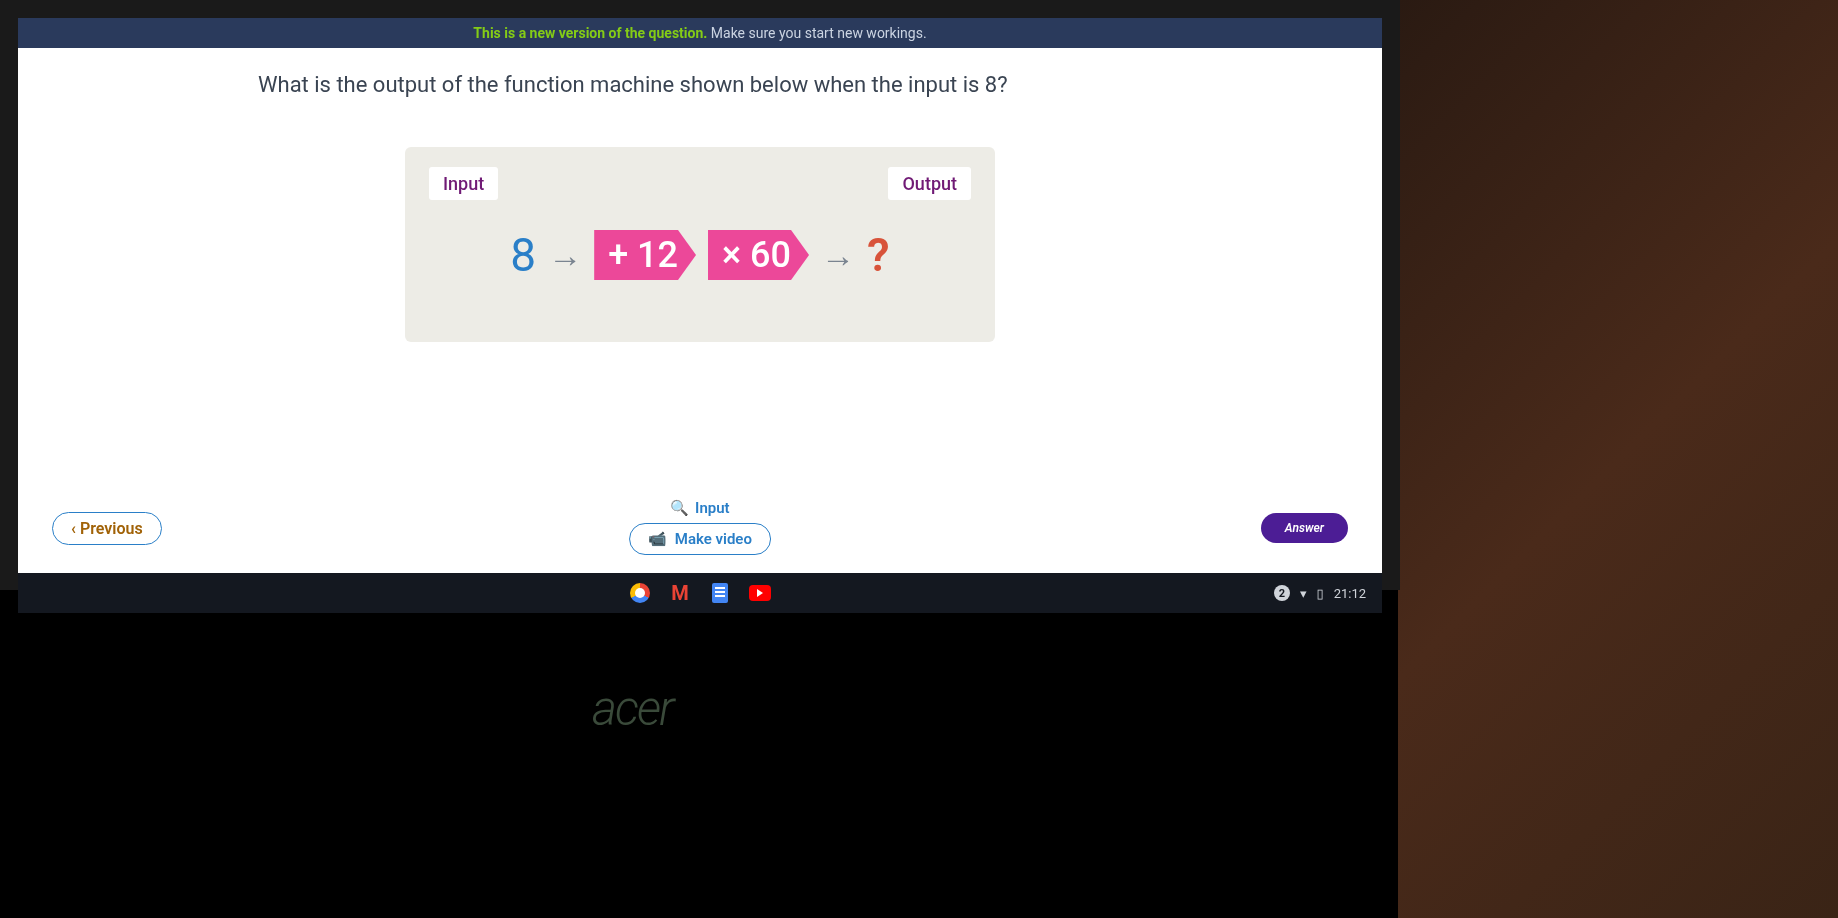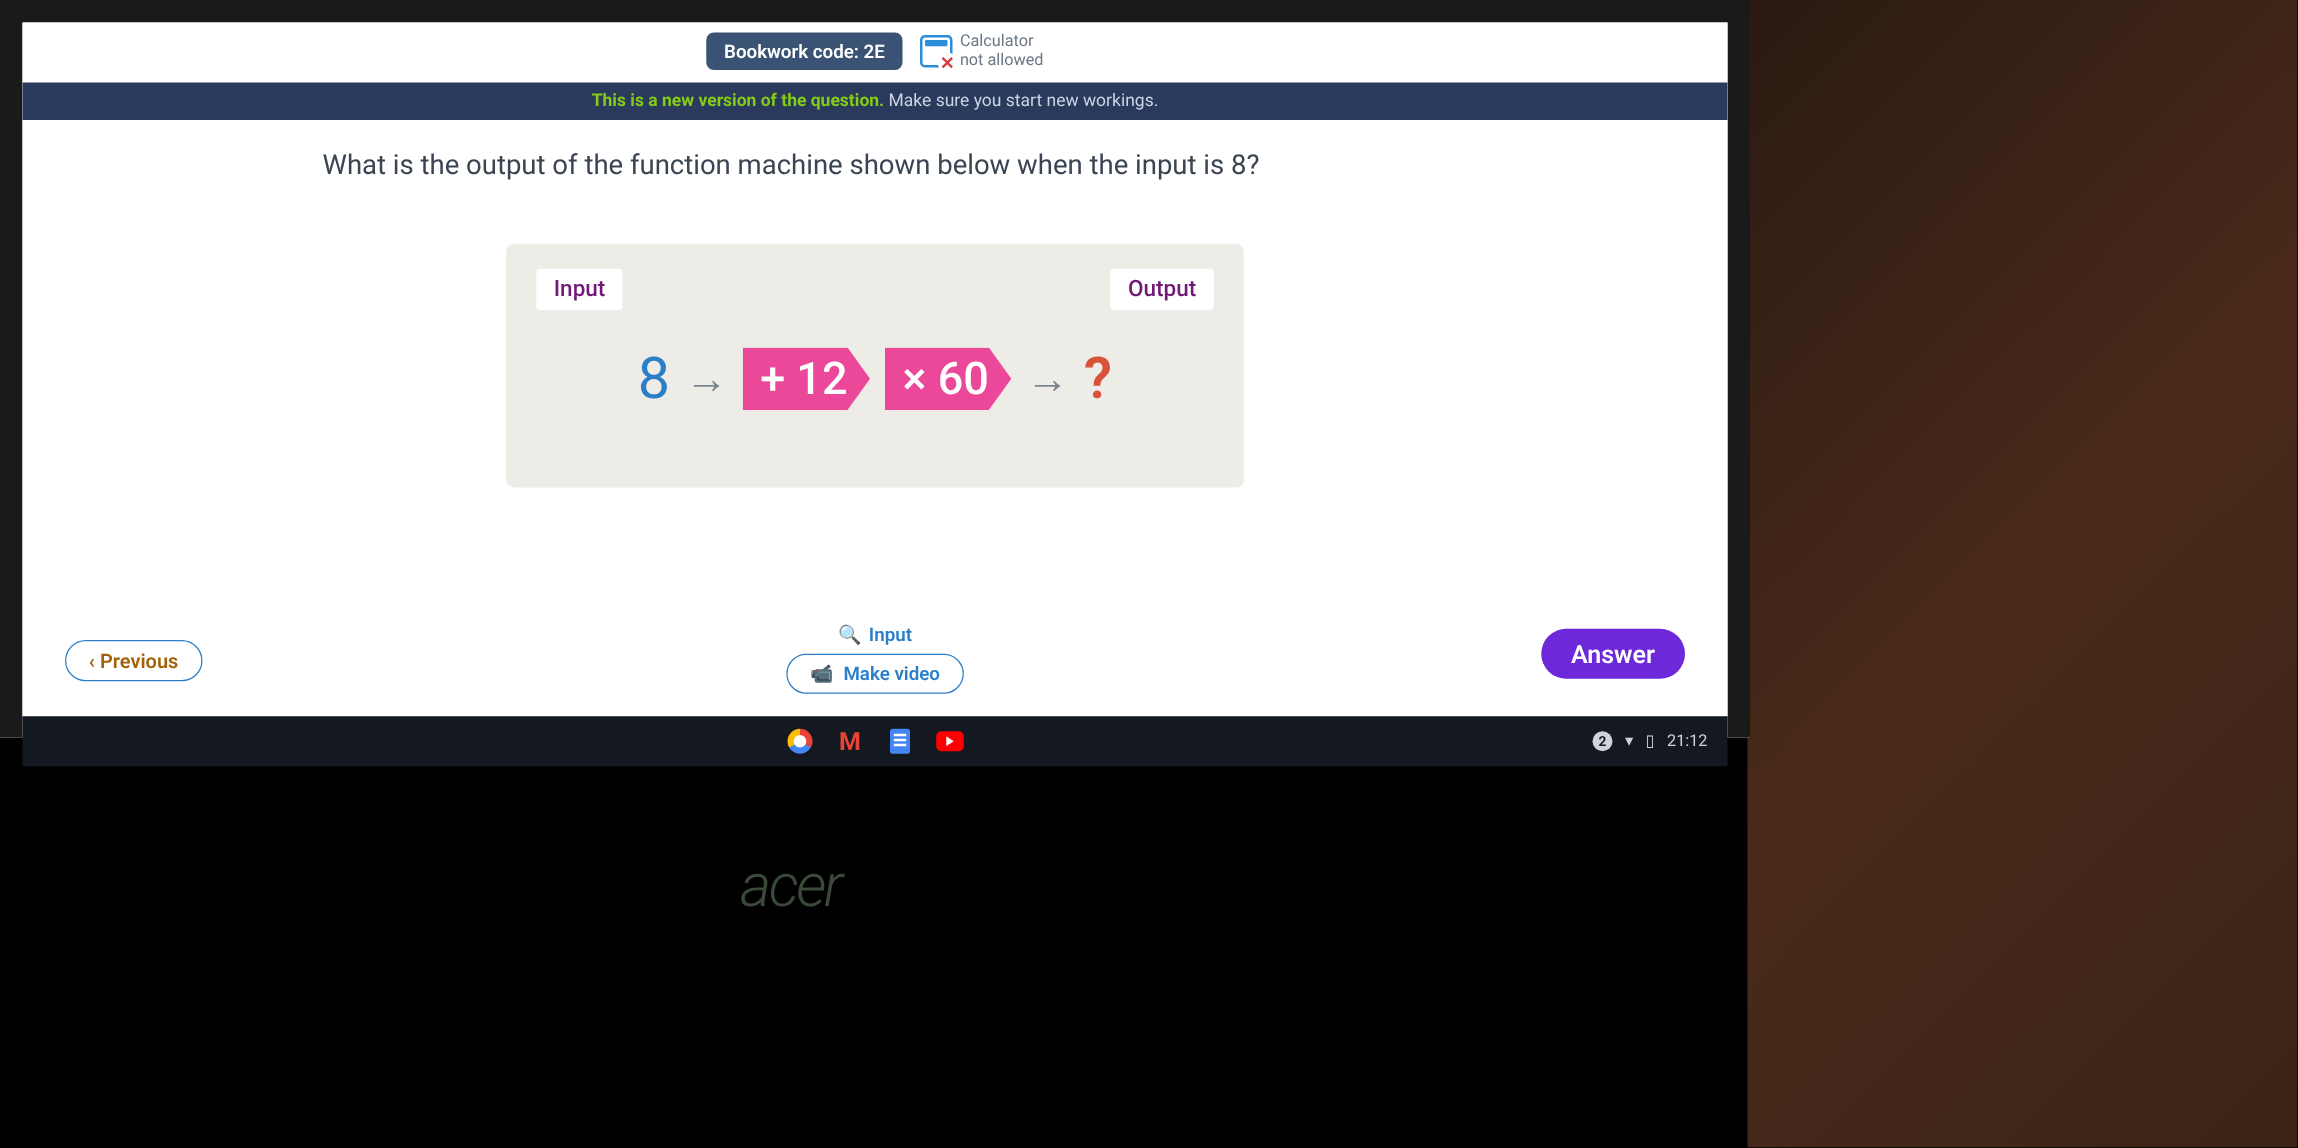--- a/index.html
+++ b/index.html
@@ -176,26 +176,27 @@
     background: #fff;
     border-radius: 20px;
     padding: 6px 18px;
     font-size: 16px;
     font-weight: 600;
   }
   .answer-btn {
     position: absolute;
     right: 34px;
     bottom: 30px;
-    background: #6d28d9;
+    background: #4c1d95;
     color: #fff;
     border-radius: 20px;
     padding: 8px 24px;
-    font-size: 20px;
-    font-weight: 600;
+    font-size: 12px;
+    font-weight: 600;
+    font-style: italic;
   }
   .shelf {
     background: #141820;
     height: 40px;
     display: flex;
     align-items: center;
     justify-content: center;
     gap: 18px;
     position: relative;
   }
@@ -247,32 +248,20 @@
   }
 </style>
 </head>
 <body>
 
 <div class="desk"></div>
 
 <div class="screen">
   <div class="app">
 
-    <div class="top-meta">
-      <div class="bookwork">Bookwork code: 2E</div>
-      <div class="calc">
-        <div class="calc-icon">
-          <span class="calc-x">✕</span>
-        </div>
-        <div>
-          <div>Calculator</div>
-          <div>not allowed</div>
-        </div>
-      </div>
-    </div>
 
     <div class="banner">
       <b>This is a new version of the question.</b><span> Make sure you start new workings.</span>
     </div>
 
     <div class="question">What is the output of the function machine shown below when the input is 8?</div>
 
     <div class="diagram">
       <div class="dlabels">
         <div class="dlabel">Input</div>

